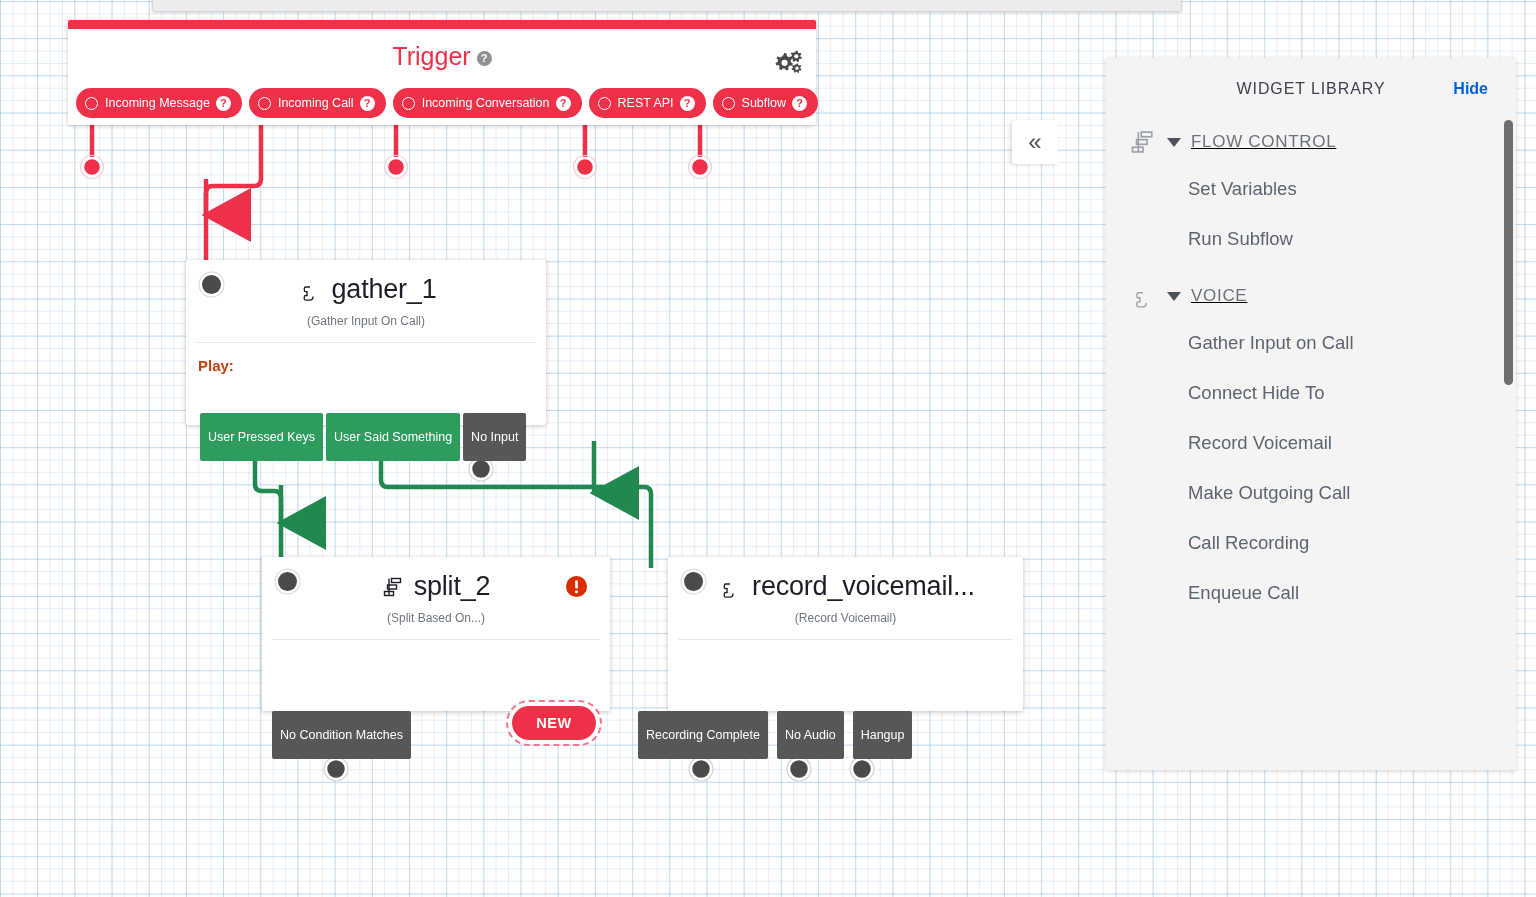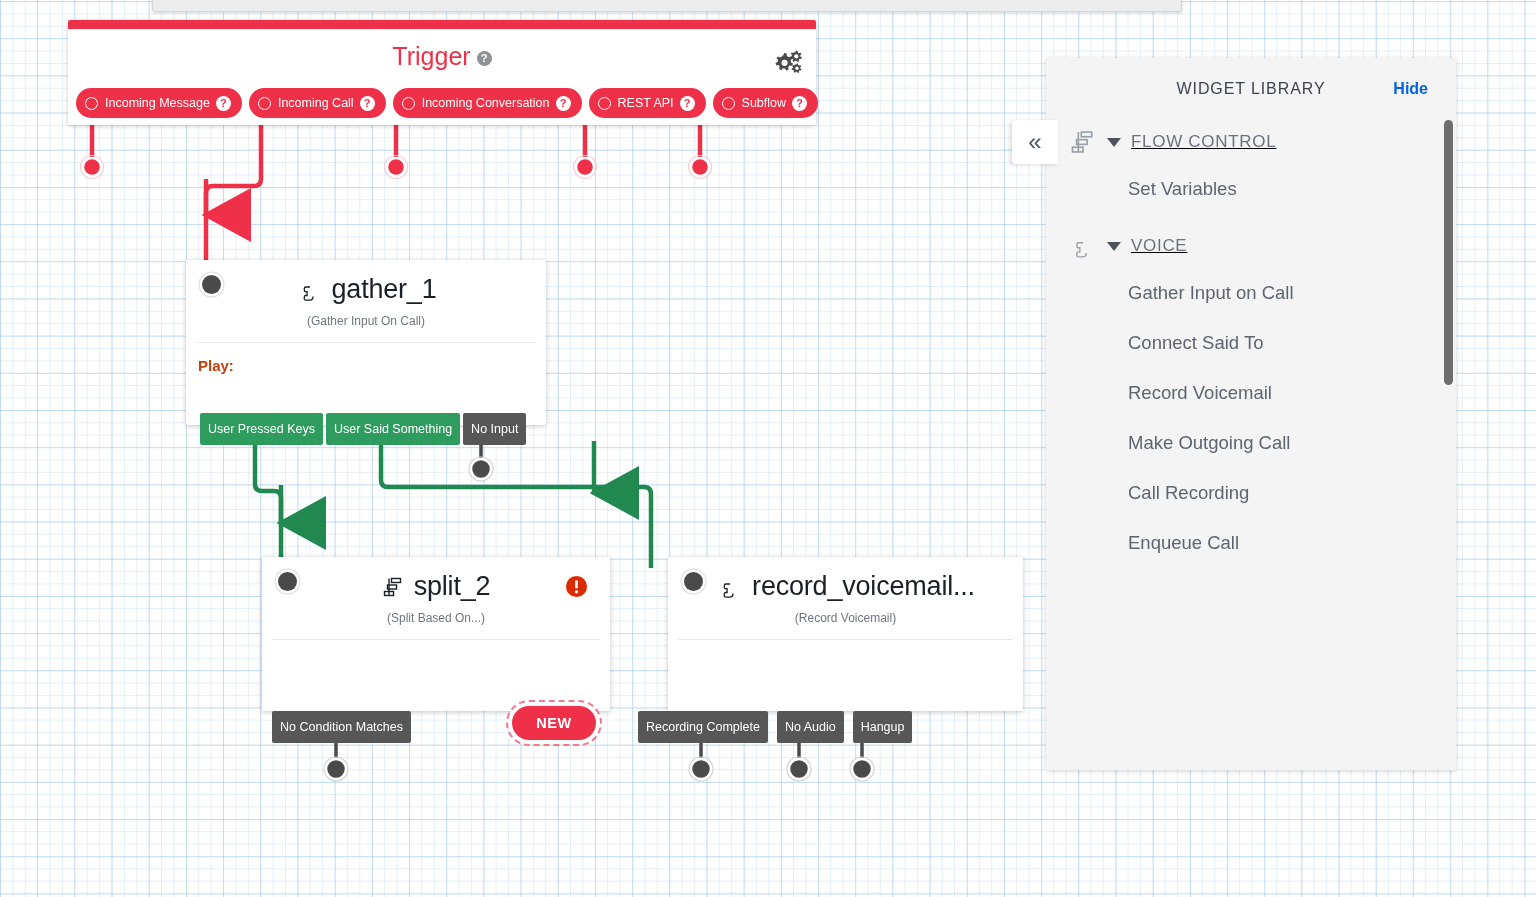--- a/index.html
+++ b/index.html
@@ -180,21 +180,21 @@
   
   .chips {
     position: absolute;
     display: flex;
     align-items: flex-start;
     gap: 3px;
   }
   .chip {
     height: 24px;
     line-height: 24px;
-    padding: 4px 8px;
+    padding: 12px 8px;
     font-size: 12.5px;
     color: #ffffff;
     white-space: nowrap;
     border-radius: 2px;
     cursor: pointer;
     font-family: "Liberation Sans", sans-serif;
   }
   .chip.green { background: #2e9c5e; }
   .chip.gray  { background: #575757; }
 
@@ -217,21 +217,21 @@
     content: "";
     position: absolute;
     left: -6px; top: -6px; right: -6px; bottom: -6px;
     border: 2px dashed #f2788c;
     border-radius: 24px;
   }
 
   
   #library {
     position: absolute;
-    left: 1046px;
+    left: 1106px;
     top: 58px;
     width: 410px;
     height: 712px;
     background: #f4f4f4;
     box-shadow: 0 1px 5px rgba(0,0,0,0.18);
     overflow: hidden;
   }
   #library-head {
     height: 62px;
     display: flex;
@@ -502,33 +502,34 @@
           <rect x="10.5" y="3.5" width="9" height="4"></rect>
           <rect x="6.5" y="10" width="9" height="4"></rect>
           <rect x="3" y="16.5" width="9" height="4"></rect>
           <path d="M8 3.5 L8 20.5"></path>
         </g>
       </svg>
       <span class="caret"></span>
       <span class="lib-section-label">FLOW CONTROL</span>
     </div>
     <div class="lib-item">Set Variables</div>
+    <div class="lib-item">Run Subflow</div>
 
     <div class="lib-section" style="margin-top:10px;">
       <svg width="30" height="28" viewBox="0 0 28 24">
         <path d="M5 18.5 C3.3 16.8 3.3 15 4.6 13.7 L7.6 10.7 C8.3 10 9.2 10.2 9.7 10.8
                  L11 12.2 C11.5 12.8 11.4 13.5 10.9 14 L9.9 15 L12.6 17.7 L13.6 16.7
                  C14.1 16.2 14.9 16.1 15.4 16.7 L16.8 18 C17.4 18.6 17.5 19.4 16.8 20.1
                  L13.8 23.1" fill="none" stroke="#9aa0a8" stroke-width="1.3" transform="rotate(-135 11 16)"></path>
       </svg>
       <span class="caret"></span>
       <span class="lib-section-label">VOICE</span>
     </div>
     <div class="lib-item">Gather Input on Call</div>
-    <div class="lib-item">Connect Said To</div>
+    <div class="lib-item">Connect Hide To</div>
     <div class="lib-item">Record Voicemail</div>
     <div class="lib-item">Make Outgoing Call</div>
     <div class="lib-item">Call Recording</div>
     <div class="lib-item">Enqueue Call</div>
 
     <div id="lib-scrollbar"></div>
   </div>
 
   <div id="collapse-tab">«</div>
 

